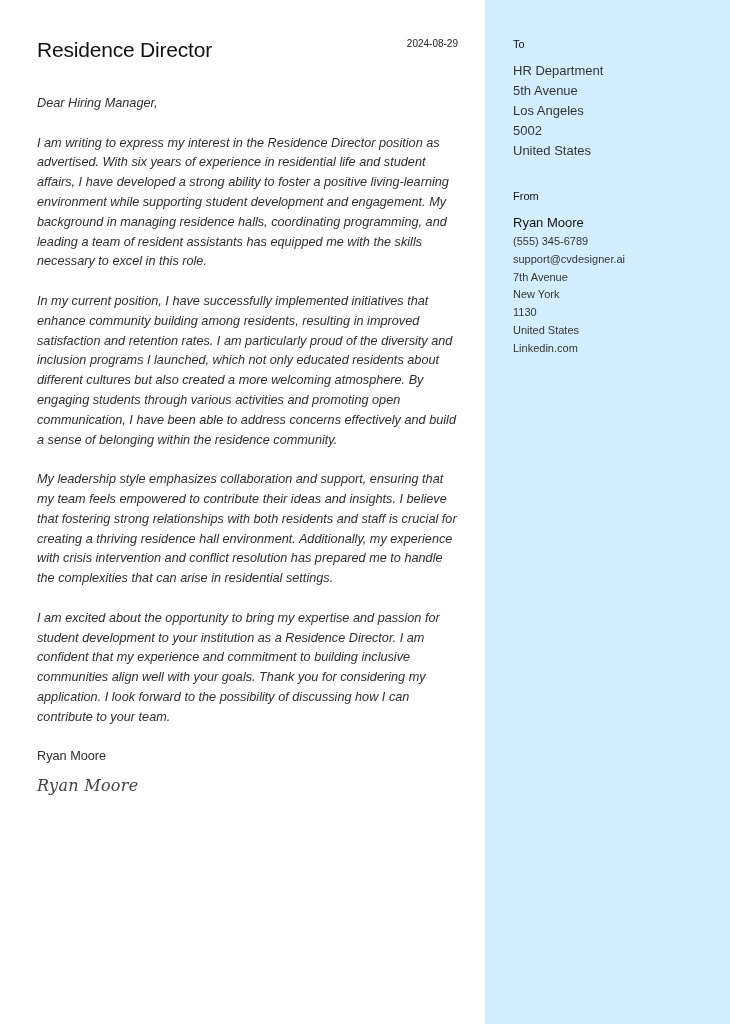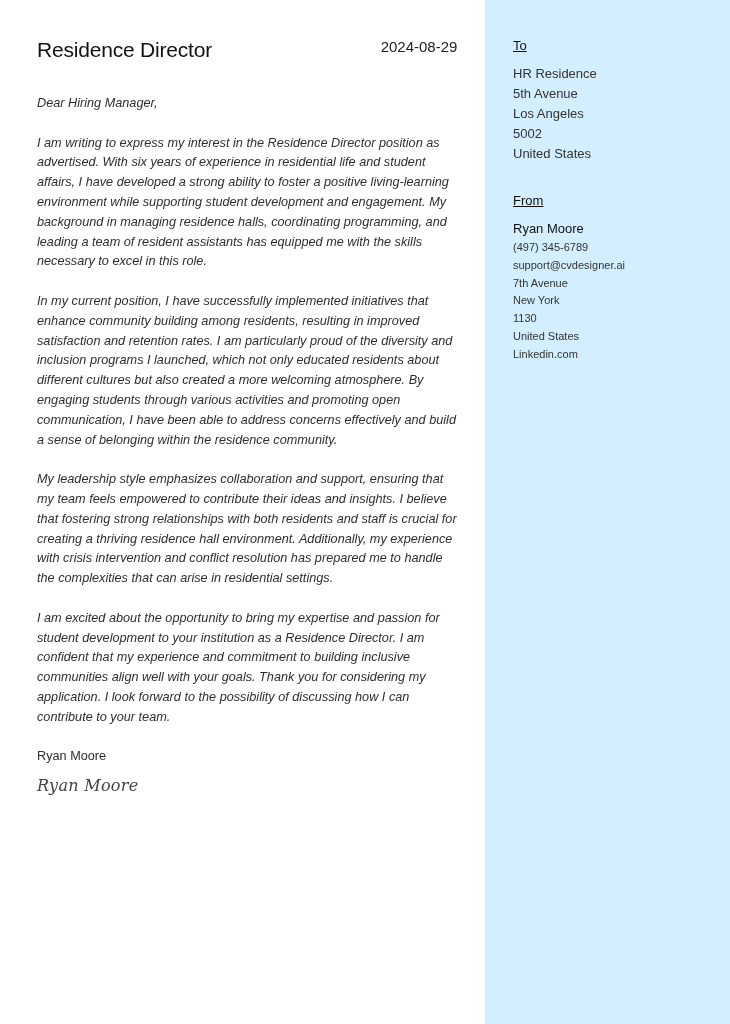--- a/index.html
+++ b/index.html
@@ -13,36 +13,36 @@
   .sidebar {
     position: absolute; left: 485px; top: 0; width: 245px; height: 1024px;
     background: #d3efff;
   }
   .title {
     position: absolute; left: 37px; top: 38px;
     font-size: 21px; font-weight: normal; color: #111;
     letter-spacing: -0.2px; margin: 0;
   }
   .date {
-    position: absolute; left: 380px; width: 78px; top: 38px; text-align: center;
-    font-size: 15px; color: #222;
+    position: absolute; left: 380px; width: 78px; top: 38px; text-align: right;
+    font-size: 10px; color: #222;
   }
   .body-text {
     position: absolute; left: 37px; top: 94px; width: 425px;
     font-size: 12.7px; line-height: 19.8px; color: #2e2e2e;
   }
   .body-text p { margin: 0 0 19.8px 0; font-style: italic; }
   .closing { margin: 0; }
   .signature {
     margin-top: 9px;
     font-family: "DejaVu Serif", serif; font-style: italic;
     font-size: 16px; color: #444; letter-spacing: 0.3px;
   }
   .side-inner { position: absolute; left: 28px; top: 38px; width: 210px; }
-  .side-label { font-size: 13px; color: #111; margin: 0 0 11px 0; text-decoration: underline; }
+  .side-label { font-size: 11px; color: #111; margin: 0 0 11px 0; }
   .to-name { font-size: 13px; color: #111; line-height: 20px; }
   .to-line { font-size: 13px; color: #333; line-height: 20px; }
   .from-block { margin-top: 29px; }
   .from-name { font-size: 13px; color: #111; line-height: 20px; }
   .from-line { font-size: 11px; color: #333; line-height: 17.8px; }
 </style>
 </head>
 <body>
 
 <div class="main">
@@ -57,31 +57,31 @@
     <p>I am excited about the opportunity to bring my expertise and passion for student development to your institution as a Residence Director. I am confident that my experience and commitment to building inclusive communities align well with your goals. Thank you for considering my application. I look forward to the possibility of discussing how I can contribute to your team.</p>
     <div class="closing">Ryan Moore</div>
     <div class="signature">Ryan Moore</div>
   </div>
 </div>
 
 <div class="sidebar">
   <div class="side-inner">
     <div>
       <div class="side-label">To</div>
-      <div class="to-line">HR Residence</div>
+      <div class="to-line">HR Department</div>
       <div class="to-line">5th Avenue</div>
       <div class="to-line">Los Angeles</div>
       <div class="to-line">5002</div>
       <div class="to-line">United States</div>
     </div>
 
     <div class="from-block">
       <div class="side-label">From</div>
       <div class="from-name">Ryan Moore</div>
-      <div class="from-line">(497) 345-6789</div>
+      <div class="from-line">(555) 345-6789</div>
       <div class="from-line">support@cvdesigner.ai</div>
       <div class="from-line">7th Avenue</div>
       <div class="from-line">New York</div>
       <div class="from-line">1130</div>
       <div class="from-line">United States</div>
       <div class="from-line">Linkedin.com</div>
     </div>
   </div>
 </div>
 

